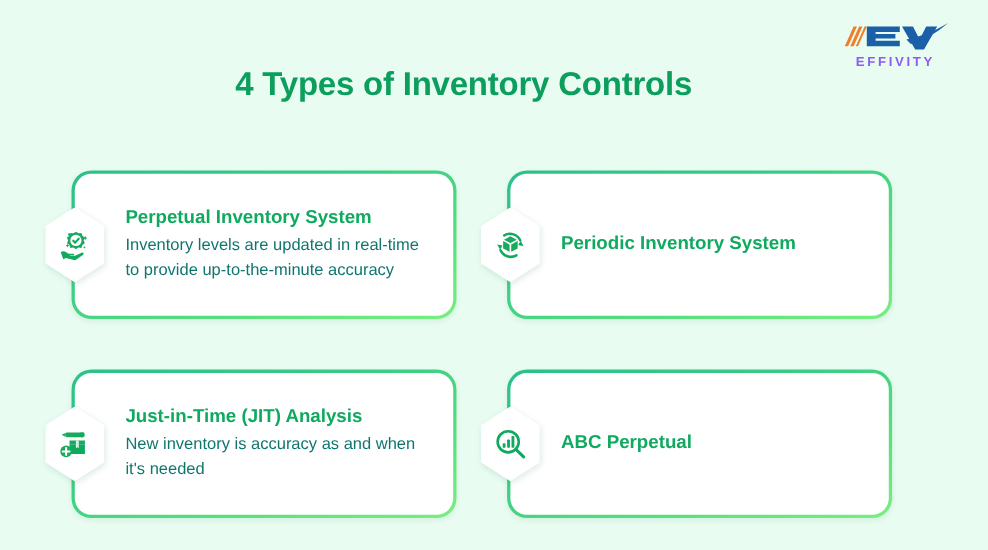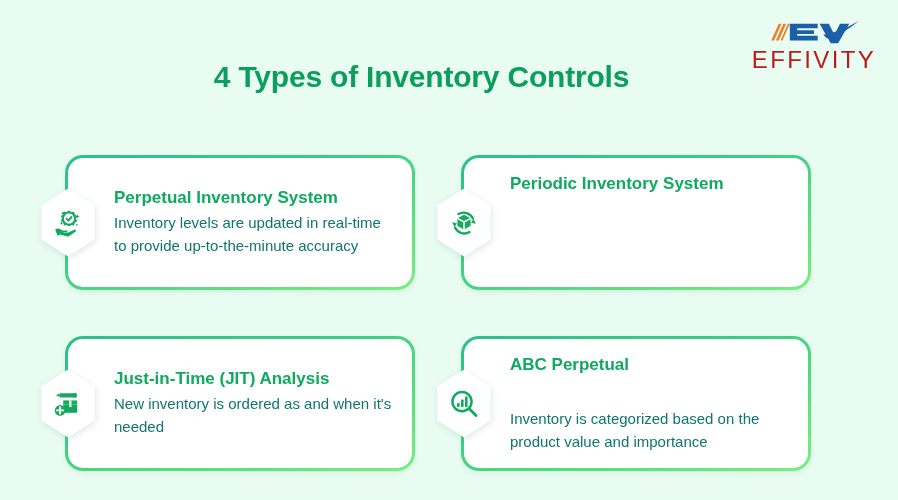--- a/index.html
+++ b/index.html
@@ -28,24 +28,24 @@
     align-items: center;
     justify-content: flex-start;
   }
   .logo-mark {
     width: 104px;
     height: 28px;
     display: block;
   }
   .logo-word {
     font-family: "Liberation Sans", sans-serif;
-    font-weight: normal;
-    font-size: 24px;
+    font-weight: bold;
+    font-size: 12px;
     letter-spacing: 2.4px;
-    color: #b91c1c;
+    color: #8b5cf6;
     line-height: 1;
     margin-top: 2px;
   }
 
   
   .page-title {
     position: absolute;
     top: 60px;
     left: 0;
     width: 843px;
@@ -132,21 +132,21 @@
   }
   .icon-svg {
     position: relative;
     width: 32px;
     height: 32px;
     z-index: 2;
   }
 
   
   .cw-0 .card-inner { padding-top: 14px; }
-  .cw-1 .card-inner { justify-content: space-between; }
+  .cw-1 .card-inner { justify-content: center; }
 </style>
 </head>
 <body>
 
 <div class="logo">
   <svg class="logo-mark" viewBox="0 0 104 28">
 
     <g>
       <path d="M6 22 L14 4 L17 4 L9 22 Z" fill="#f07d28"></path>
       <path d="M11 22 L19 4 L22 4 L14 22 Z" fill="#f07d28"></path>
@@ -211,21 +211,21 @@
           <path d="M16 14.8 V22.4" fill="none" stroke="#ffffff" stroke-width="1.5"></path>
         </g>
       </svg>
     </div>
   </div>
 
   <div class="card-wrap cw-0">
     <div class="card">
       <div class="card-inner">
         <div class="card-title">Just-in-Time (JIT) Analysis</div>
-        <div class="card-desc">New inventory is ordered as and when it's needed</div>
+        <div class="card-desc">New inventory is accuracy as and when it's needed</div>
       </div>
     </div>
     <div class="icon-badge">
       <div class="hex-bg"></div>
       <svg class="icon-svg" viewBox="0 0 32 32">
         <g fill="#0fa95f">
 
           <rect x="7.5" y="5.2" width="17" height="4.2" rx="1.2" fill="#1aa95f"></rect>
           <rect x="20.6" y="5.2" width="4.2" height="4.2" rx="1.2"></rect>
           <path d="M7.5 5.6 L4.0 7.3 L7.5 9.0 Z"></path>
@@ -239,21 +239,20 @@
           <path d="M8.1 19.3 v6.2 M5.0 22.4 h6.2" stroke="#ffffff" stroke-width="1.9" stroke-linecap="round"></path>
         </g>
       </svg>
     </div>
   </div>
 
   <div class="card-wrap cw-1">
     <div class="card">
       <div class="card-inner">
         <div class="card-title">ABC Perpetual</div>
-        <div class="card-desc">Inventory is categorized based on the product value and importance</div>
       </div>
     </div>
     <div class="icon-badge">
       <div class="hex-bg"></div>
       <svg class="icon-svg" viewBox="0 0 32 32">
         <circle cx="14.0" cy="13.6" r="9.6" fill="none" stroke="#0fa95f" stroke-width="2.4"></circle>
         <g fill="#0fa95f">
           <rect x="9.0" y="15.0" width="2.6" height="4.0" rx="0.7"></rect>
           <rect x="13.0" y="11.6" width="2.6" height="7.4" rx="0.7"></rect>
           <rect x="17.0" y="8.4" width="2.6" height="10.6" rx="0.7"></rect>

